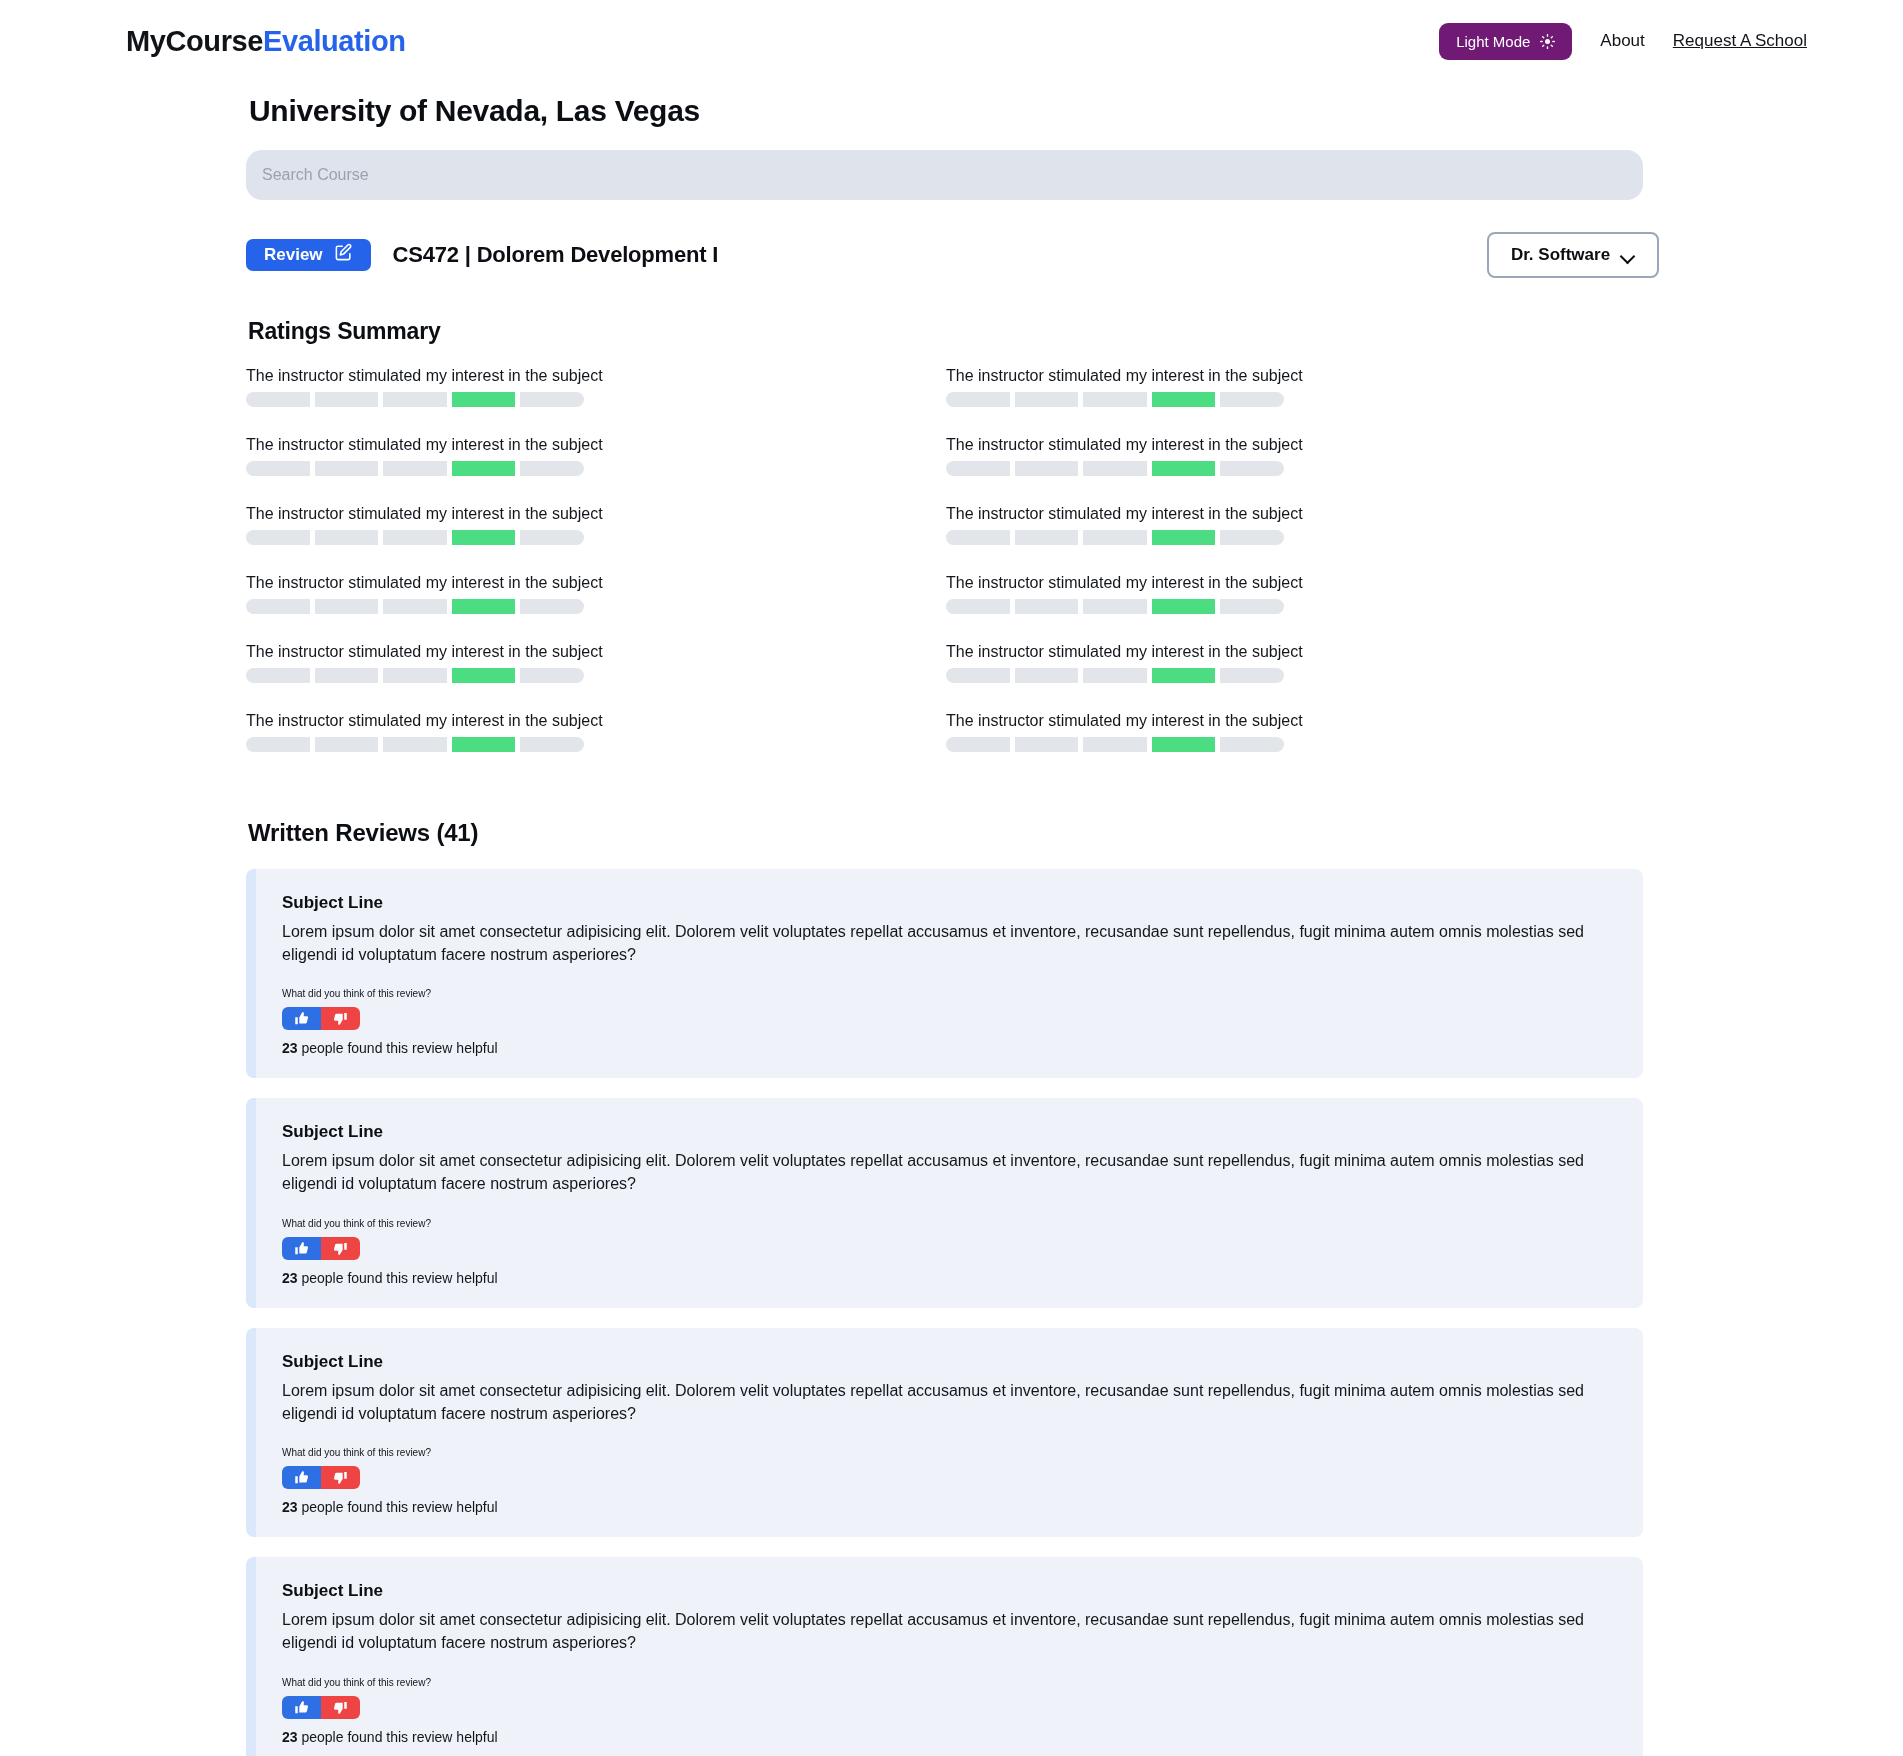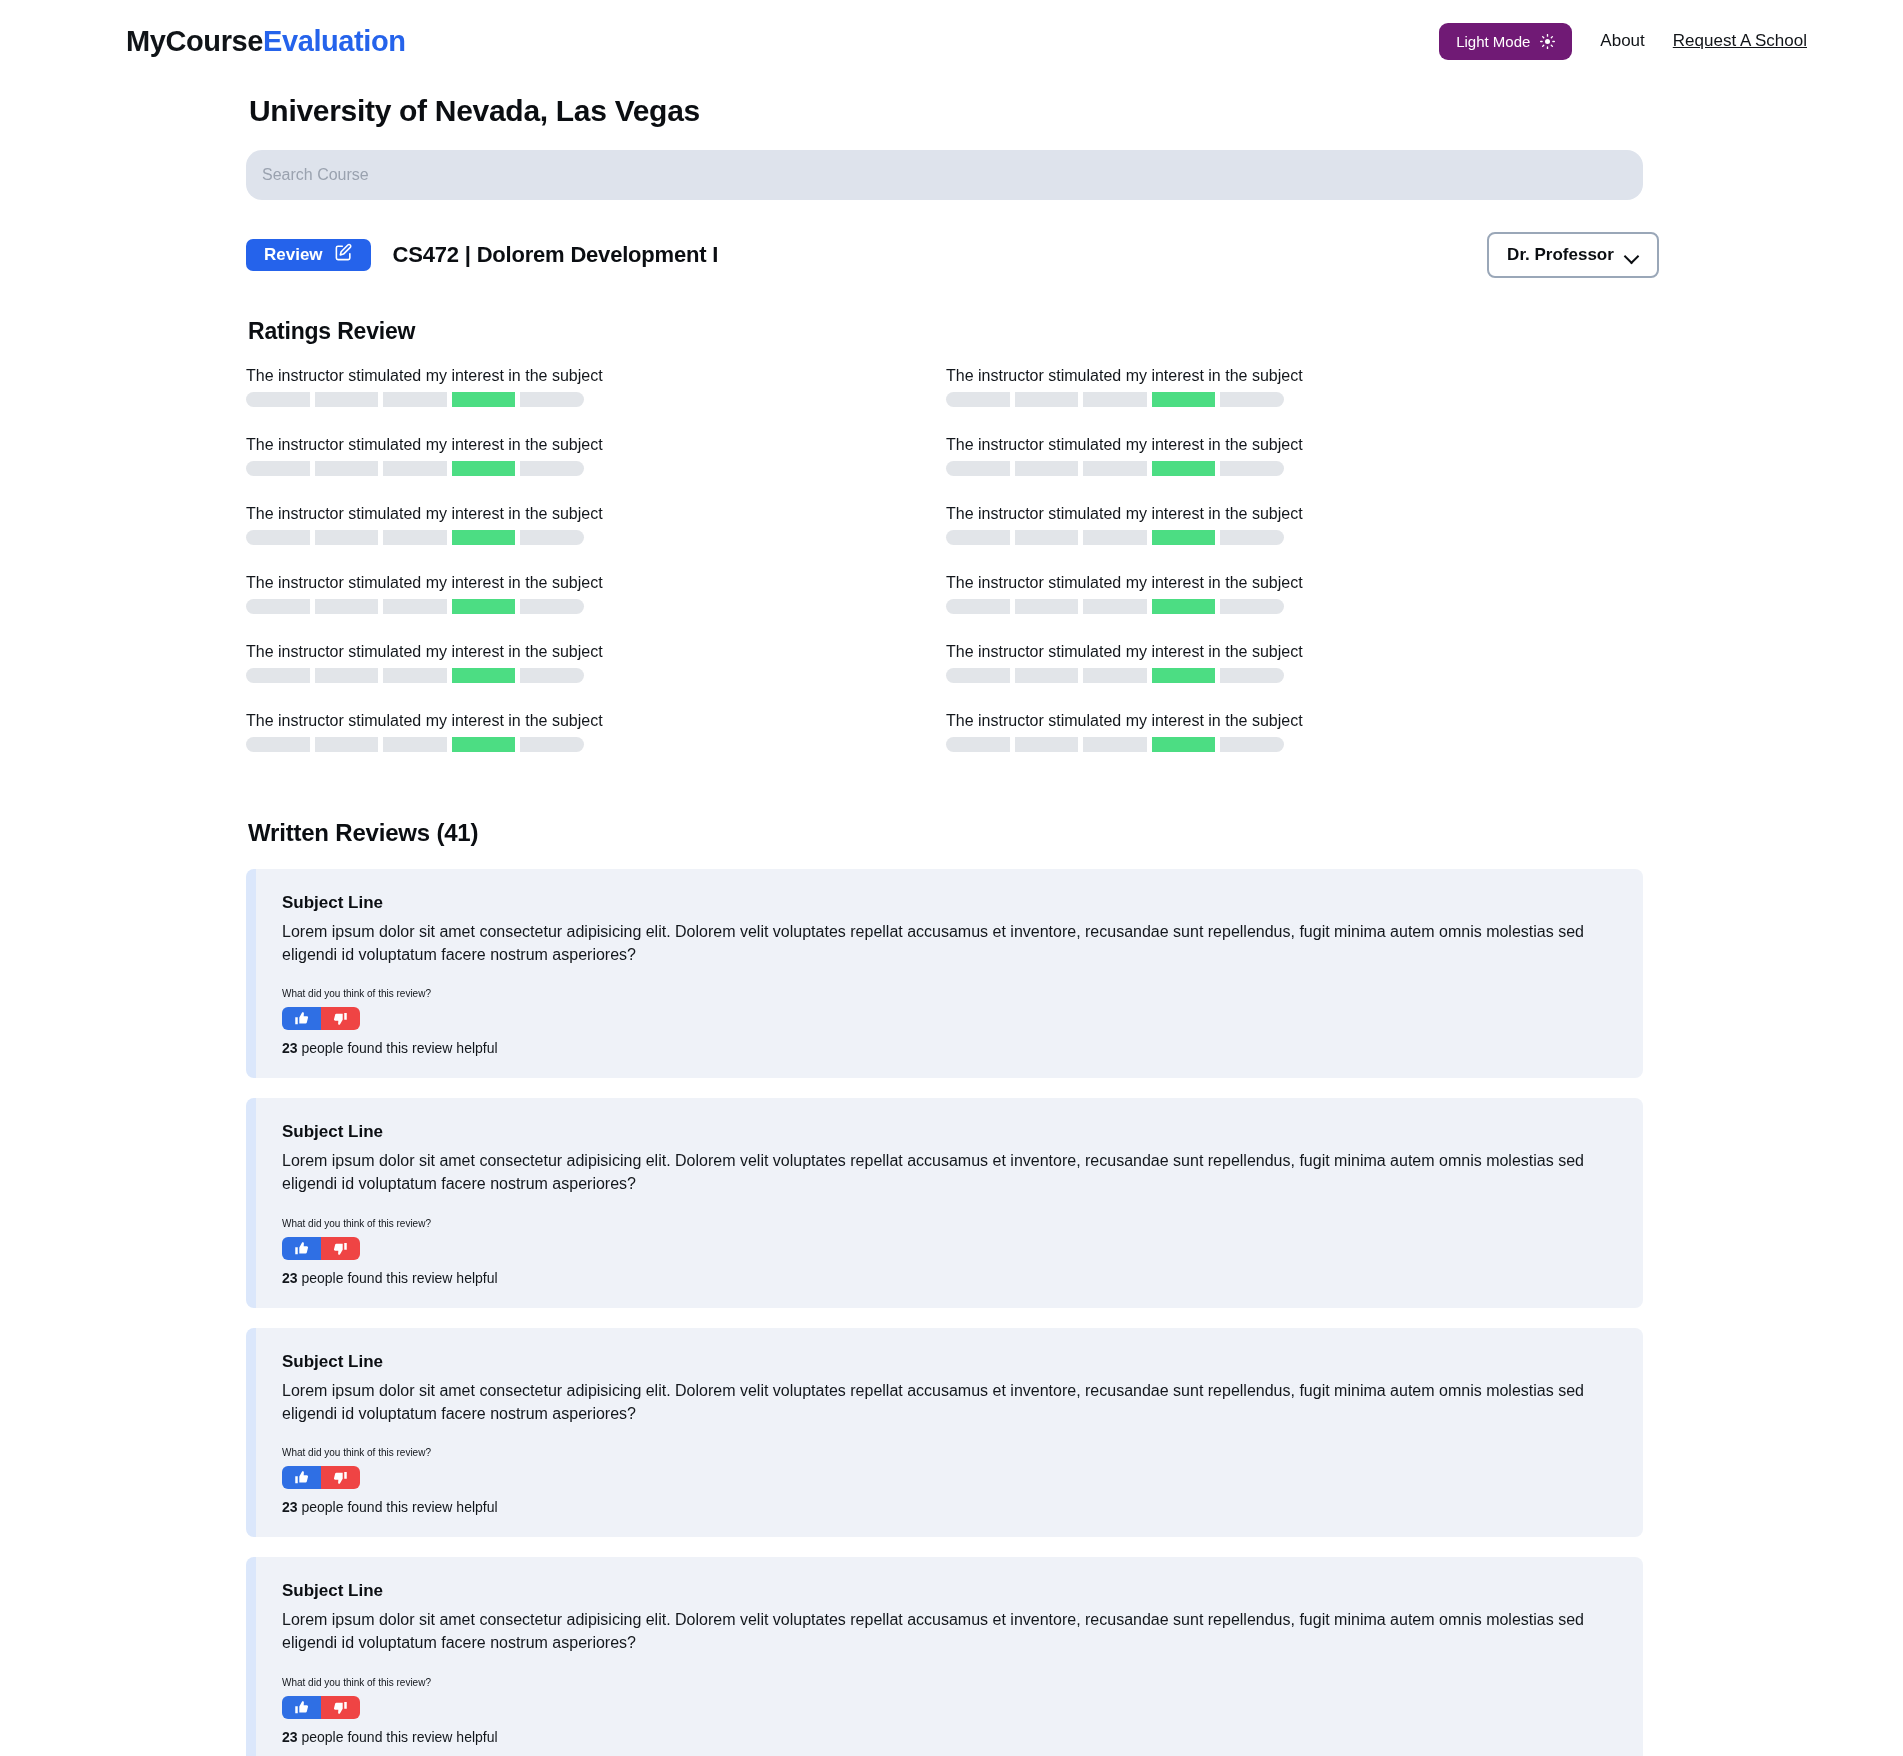--- a/index.html
+++ b/index.html
@@ -285,26 +285,26 @@
       <span>Review</span>
       <span>
         <svg width="19" height="19" viewBox="0 0 24 24" fill="none" stroke="#ffffff" stroke-width="2" stroke-linecap="round" stroke-linejoin="round">
           <path d="M20 13.5V19a2 2 0 0 1-2 2H5a2 2 0 0 1-2-2V6a2 2 0 0 1 2-2h5.5"></path>
           <path d="M17.5 2.5a2.1 2.1 0 0 1 3 3L12 14l-4 1 1-4z"></path>
         </svg>
       </span>
     </button>
     <div class="course-name">CS472 | Dolorem Development I</div>
     <div class="prof-select">
-      <span>Dr. Professor</span>
+      <span>Dr. Software</span>
       <span class="chev"></span>
     </div>
   </div>
 
-  <h2 class="section-title">Ratings Review</h2>
+  <h2 class="section-title">Ratings Summary</h2>
   <div class="ratings-grid" id="ratings-grid">
       <div class="rating-item">
         <div class="rating-label">The instructor stimulated my interest in the subject</div>
         <div class="rating-bar">
           <div class="seg"></div>
           <div class="seg"></div>
           <div class="seg"></div>
           <div class="seg on"></div>
           <div class="seg"></div>
         </div>

